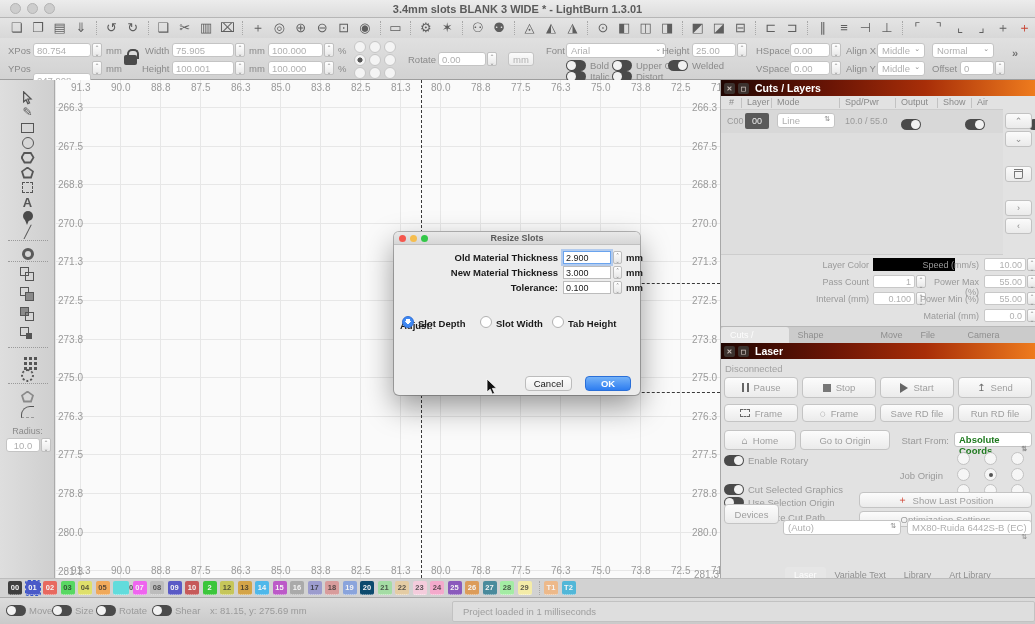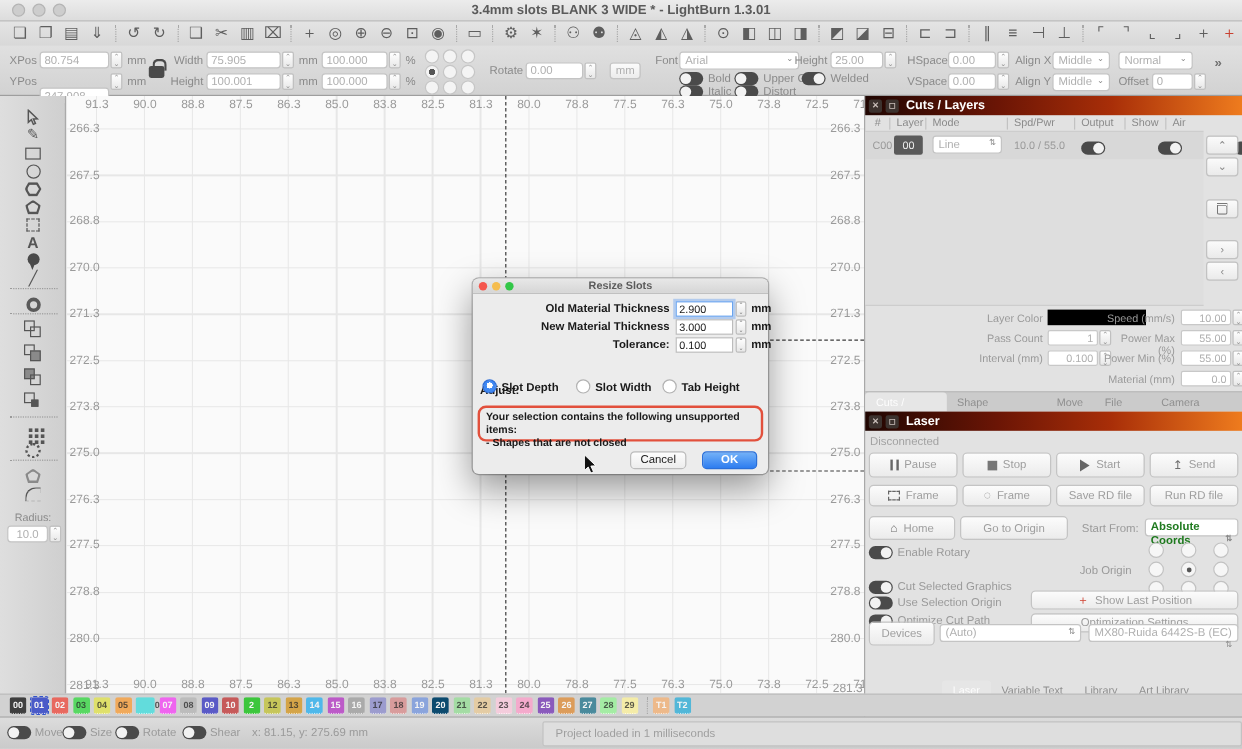--- a/index.html
+++ b/index.html
@@ -609,21 +609,21 @@
         </span>
         <span>Optimize Cut Path</span>
       </span>
     <div class="lbtn" style="left:138px;top:412px;width:173px;height:16px">
         <span class="ig" style="color:#d04030">＋</span>
         <span>Show Last Position</span>
       </div>
     <div class="lbtn" style="left:138px;top:431px;width:173px;height:16px">
         <span>Optimization Settings</span>
       </div>
-    <div class="lbtn" style="left:3px;top:438px;width:55px;height:20px">
+    <div class="lbtn" style="left:3px;top:424px;width:55px;height:20px">
         <span>Devices</span>
       </div>
     <span class="combo abs" style="left:62px;top:440px;width:118px"><span>(Auto)</span><span class="car">⇅</span></span>
     <span class="combo abs" style="left:186px;top:440px;width:125px"><span>MX80-Ruida 6442S-B (EC)</span><span class="car">⇅</span></span>
     <div id="laser-tabs" class="tabbar abs" style="top:487px;background:transparent;border-top:none;padding-left:64px">
         <span class="tab active">Laser</span>
         <span class="tab">Variable Text</span>
         <span class="tab">Library</span>
         <span class="tab">Art Library</span>
       </div>
@@ -652,24 +652,20 @@
       </div>
     <span class="dlg-lbl" style="left:6px;top:88px;text-align:left">Adjust:</span>
     <div id="dlg-radios">
         <span class="radio sel" style="left: 8px; top: 84px; position: absolute;"></span>
         <span class="radio-lbl" style="left: 24px; top: 86px;">Slot Depth</span>
         <span class="radio" style="left: 86px; top: 84px; position: absolute;"></span>
         <span class="radio-lbl" style="left: 102px; top: 86px;">Slot Width</span>
         <span class="radio" style="left: 158px; top: 84px; position: absolute;"></span>
         <span class="radio-lbl" style="left: 174px; top: 86px;">Tab Height</span>
       </div>
-    <div id="warnbox" class="abs">
-      <div>Your selection contains the following unsupported items:</div>
-      <div>- Shapes that are not closed</div>
-    </div>
     <div id="btn-cancel" class="dlg-btn">Cancel</div>
     <div id="btn-ok" class="dlg-btn">OK</div>
   </div>
 
   <div id="cursor" class="abs">
     <svg width="12" height="18" viewBox="0 0 12 18">
         <path d="M1 1 L1 14 L4.2 11.2 L6.4 16.2 L8.6 15.2 L6.4 10.4 L10.6 10.2 Z" fill="#111" stroke="#fff" stroke-width="0.8"></path>
       </svg>
   </div>
 

